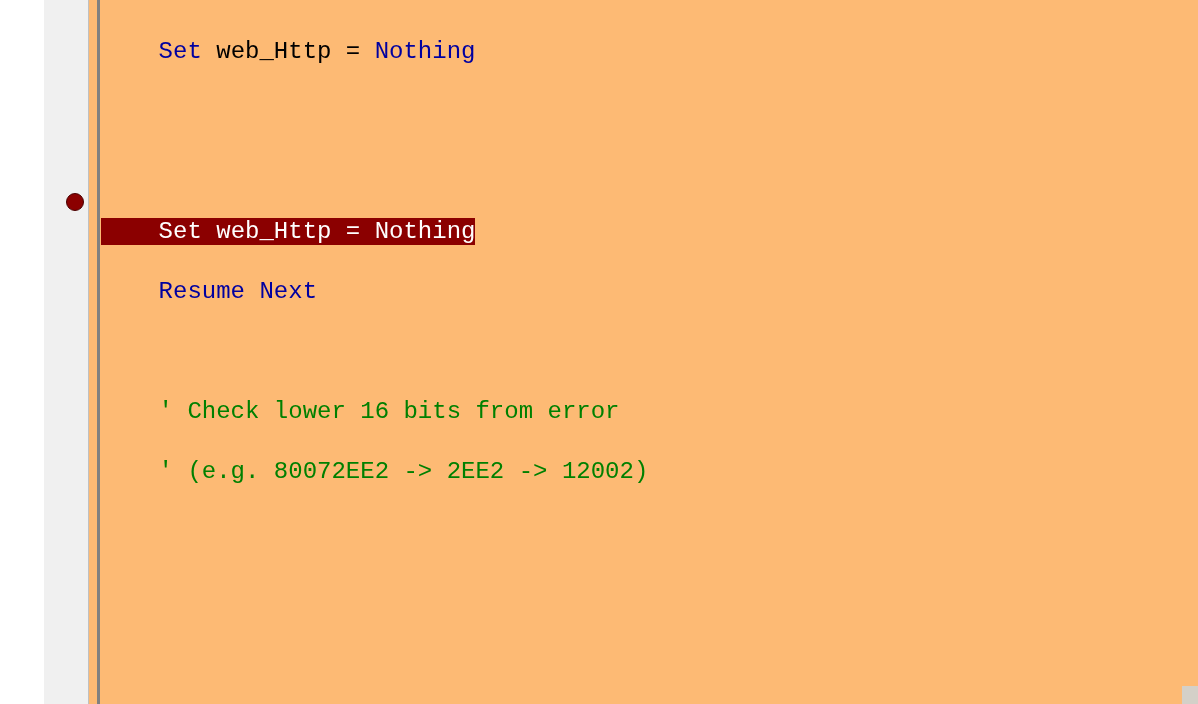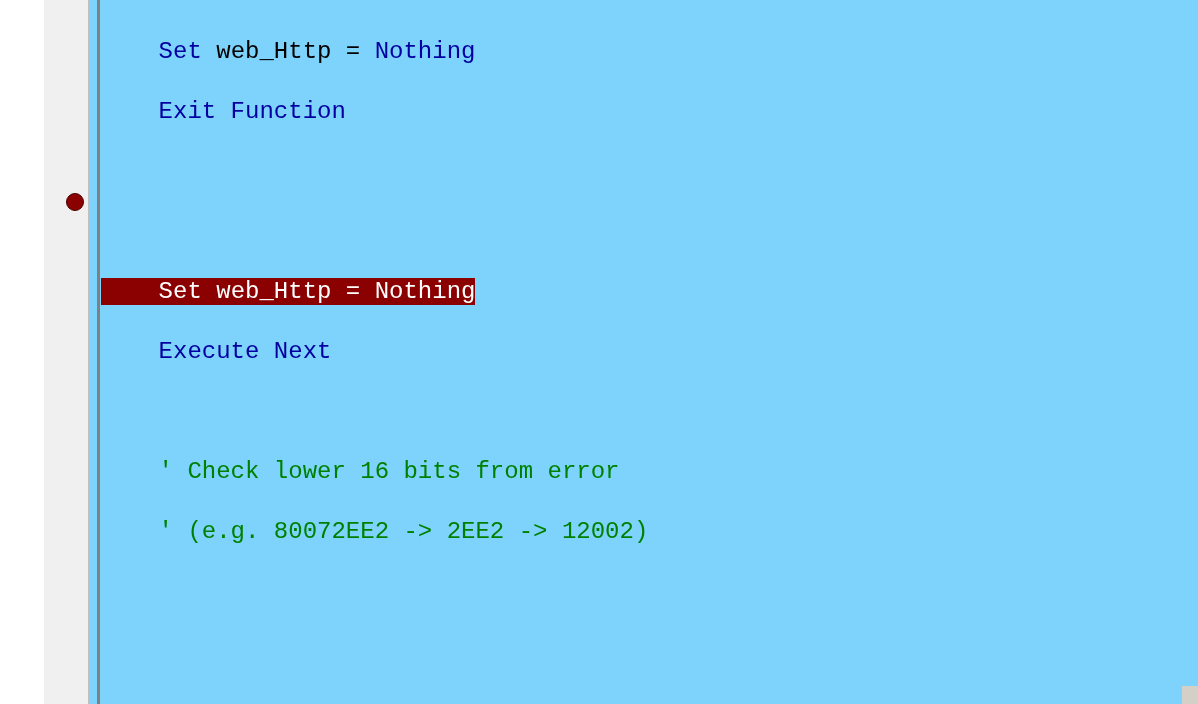--- a/index.html
+++ b/index.html
@@ -40,21 +40,21 @@
   .divider-line {
     position: absolute;
     left: 97px;
     top: 0;
     width: 3px;
     height: 704px;
     background: #808080;
   }
   .code-area {
     flex: 1;
-    background: #7dd3fc;
+    background: #fdba74;
     padding-left: 12px;
     white-space: pre;
     line-height: 30px;
     padding-top: 7px;
     overflow: hidden;
   }
   .breakpoint {
     position: absolute;
     width: 18px;
     height: 18px;
@@ -86,25 +86,24 @@
 </style>
 </head>
 <body>
 
 <div class="outer-border"></div>
 
 <div class="editor-container">
   <div class="margin-area"></div>
   <div class="code-area">
 <span class="code-line"><span>    </span><span class="kw">Set</span><span class="ident"> web_Http = </span><span class="kw">Nothing</span></span>
-<span class="code-line"><span>    </span><span class="kw">Exit Function</span></span>
 <span class="code-line"> </span>
 <span class="code-line"> </span>
 <span class="code-line"><span class="hl-line"><span>    </span><span class="kw">Set</span><span class="ident"> web_Http = </span><span class="kw">Nothing</span></span></span>
-<span class="code-line"><span>    </span><span class="kw">Execute Next</span></span>
+<span class="code-line"><span>    </span><span class="kw">Resume Next</span></span>
 <span class="code-line"> </span>
 <span class="code-line"><span>    </span><span class="comment">' Check lower 16 bits from error</span></span>
 <span class="code-line"><span>    </span><span class="comment">' (e.g. 80072EE2 -&gt; 2EE2 -&gt; 12002)</span></span>
 
 
 
 
 
 
 

